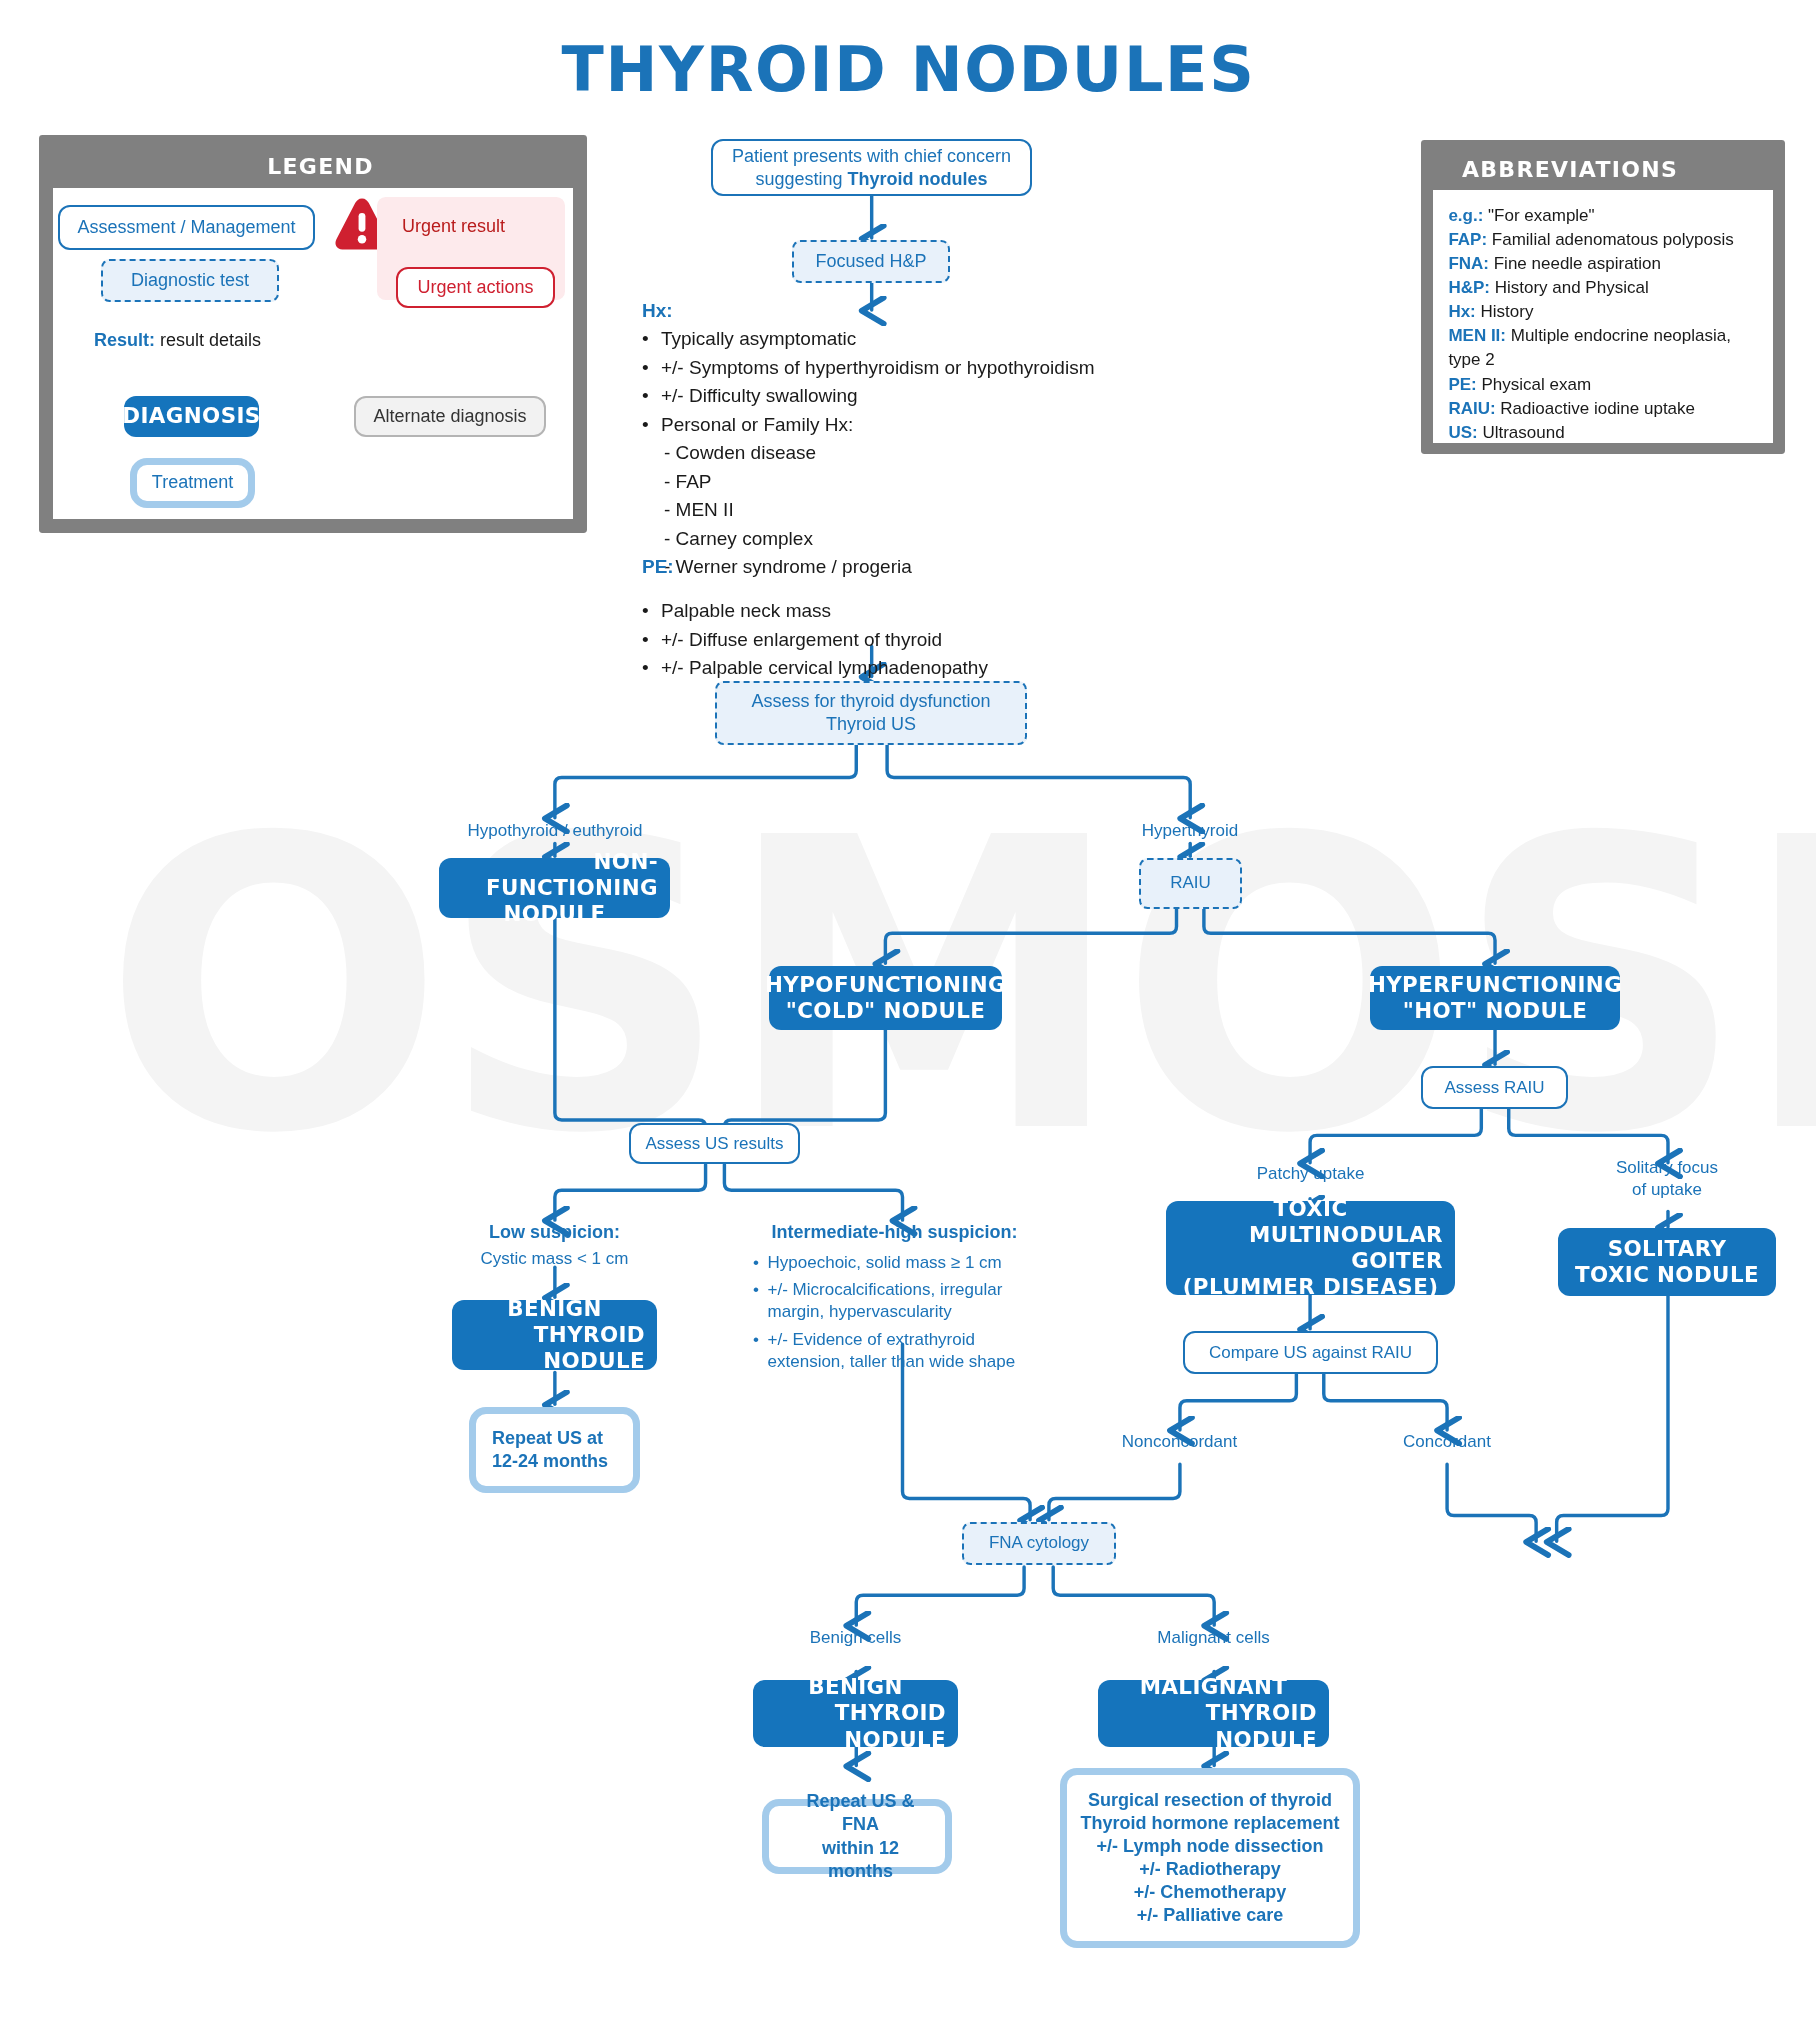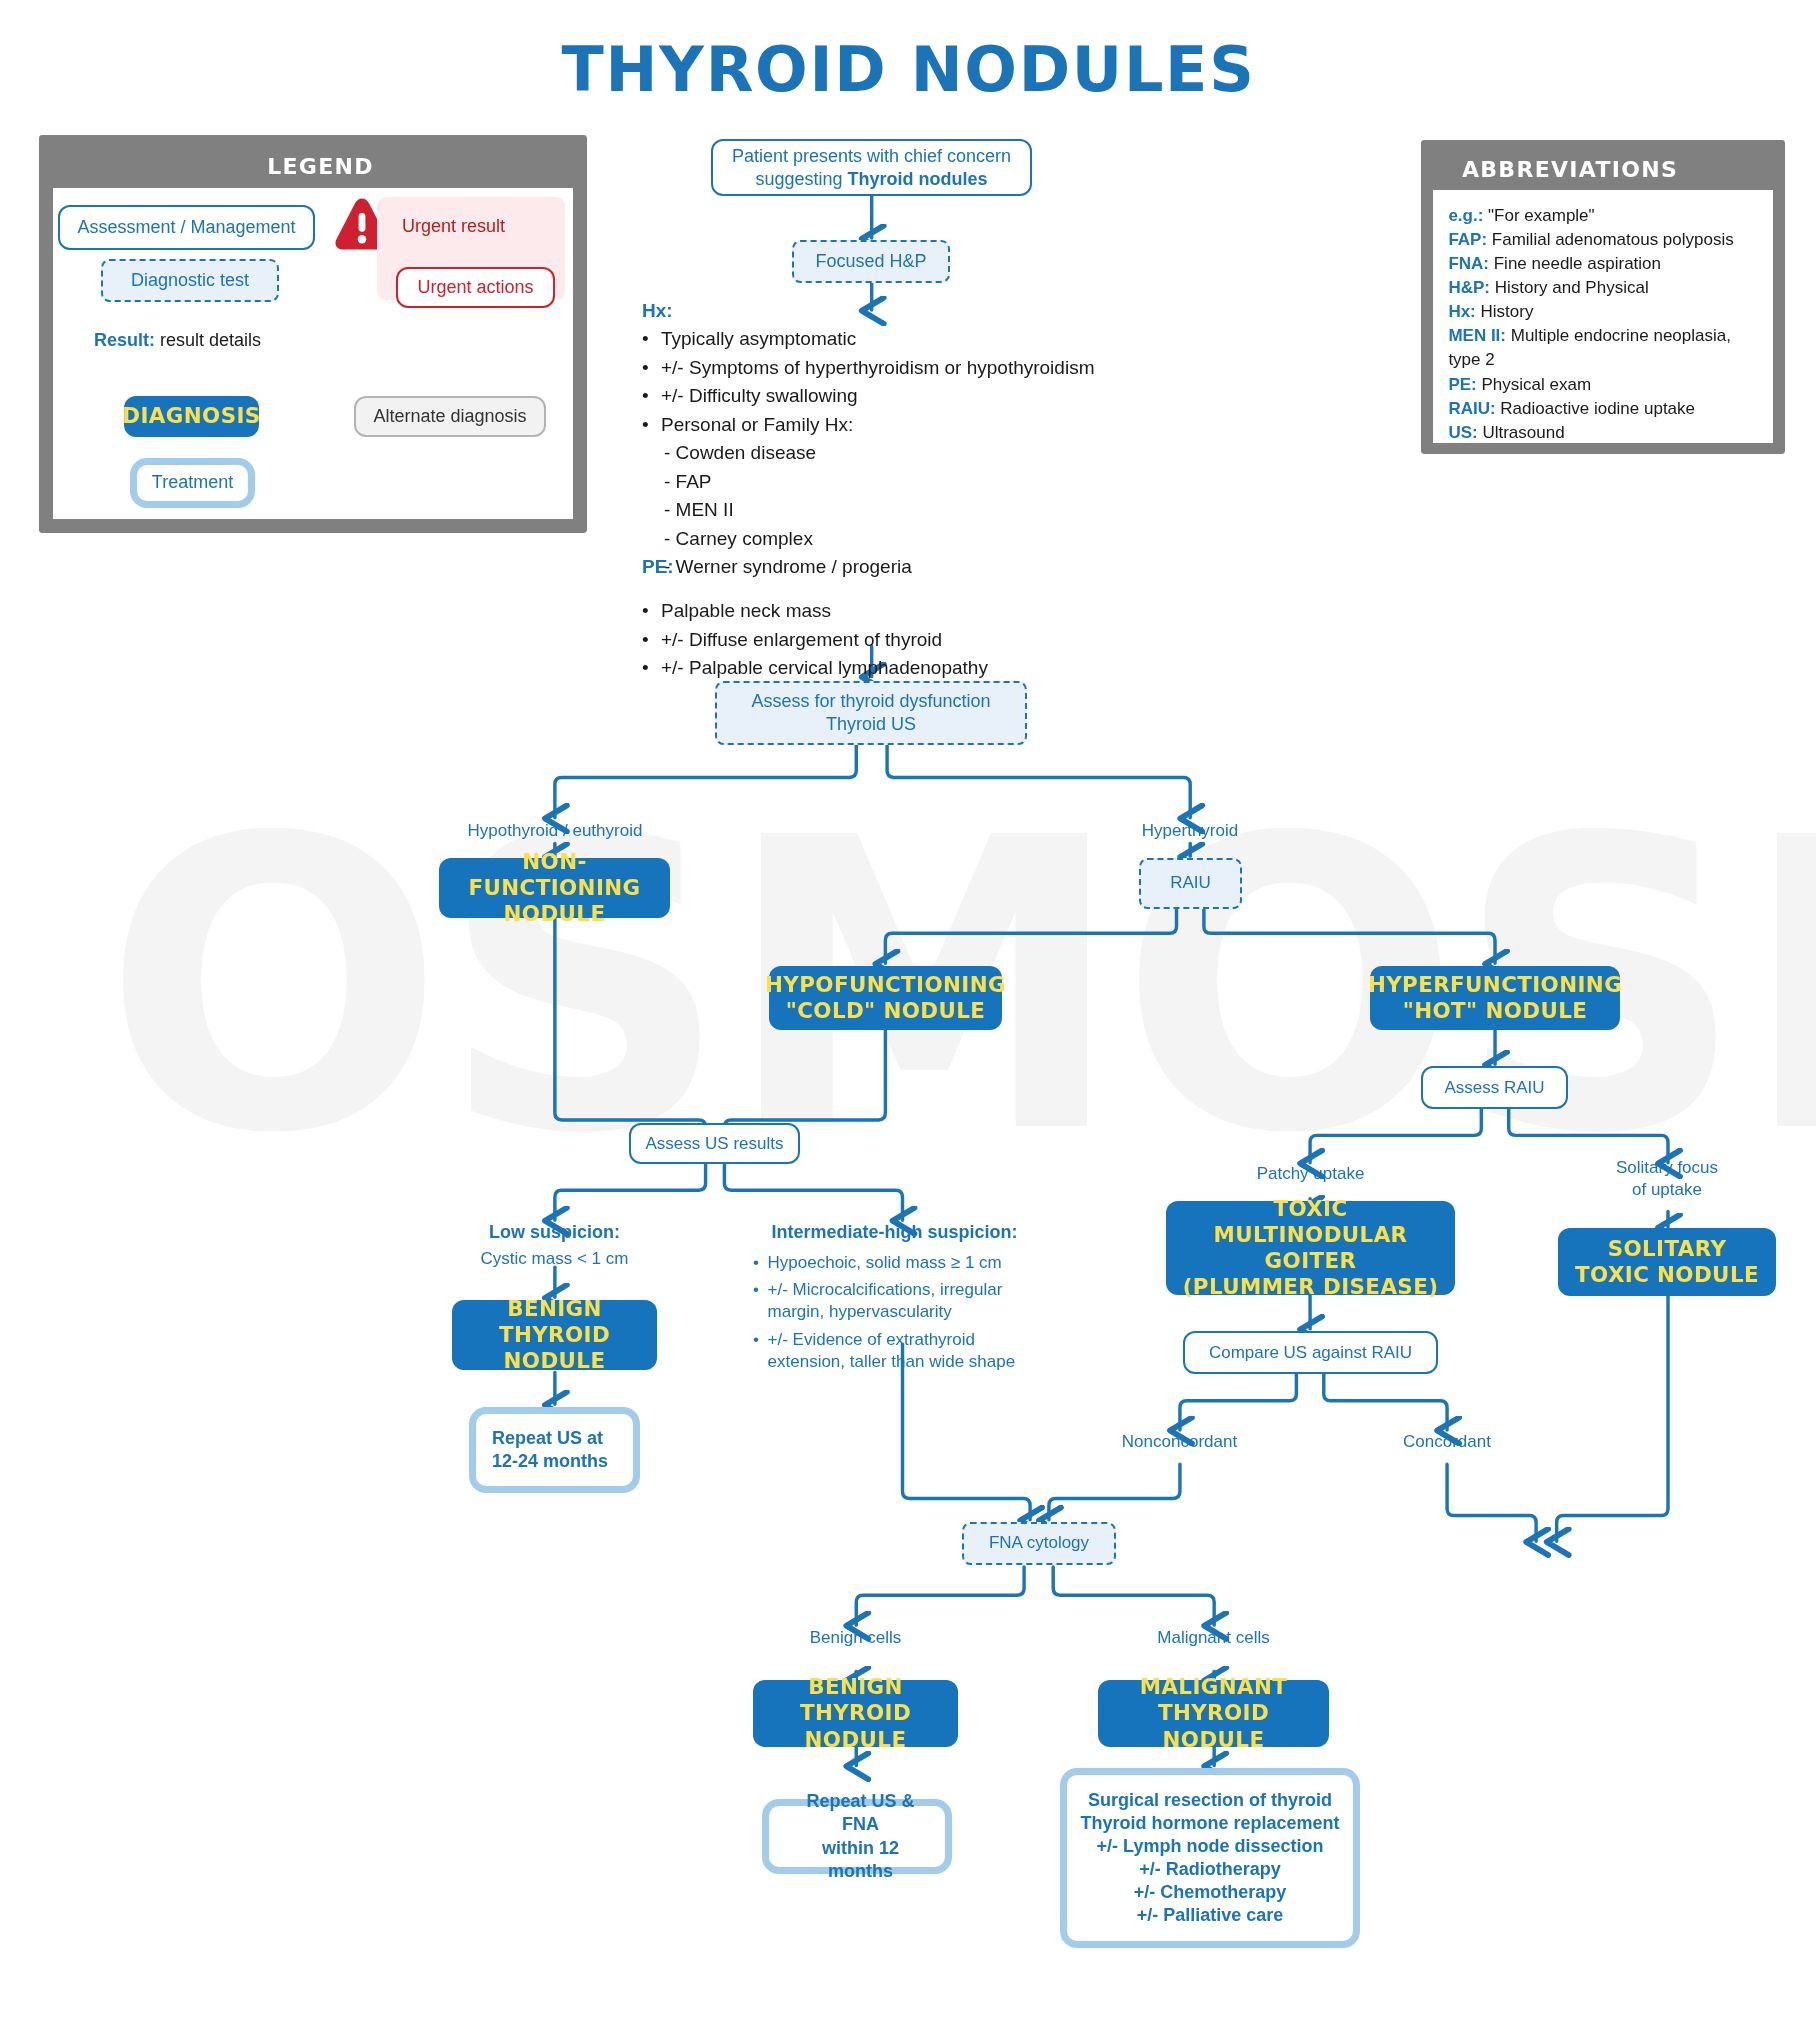--- a/index.html
+++ b/index.html
@@ -36,23 +36,23 @@
     border:2.6px solid #1b73b8;border-radius:12px;background:#ffffff;
     color:#1b73b8;font-size:18px;line-height:1.25;padding:6.8px 12px;
   }
   
   .dtest{
     border:2.6px dashed #1b73b8;border-radius:8.6px;background:#e8f1fa;
     color:#1b73b8;font-size:18px;line-height:1.3;padding:6px 12px;
   }
   
   .diag{
-    background:#1574bc;border-radius:12px;color:#fde047;
+    background:#1574bc;border-radius:12px;color:#ffffff;
     font-size:21.4px;font-weight:bold;line-height:1.22;letter-spacing:0.4px;
-    padding:8.6px 12px;font-family:"DejaVu Sans", sans-serif;
+    padding:8.6px 12px;font-family:"DejaVu Sans", sans-serif;text-align:right;
   }
   
   .treat{
     border:7.7px solid #a3cbeb;border-radius:17px;background:#ffffff;
     color:#1b73b8;font-size:18px;font-weight:bold;line-height:1.28;
     padding:8.6px 12px;
   }
   .treat .thin{font-weight:normal;}
   
   .altdiag{

